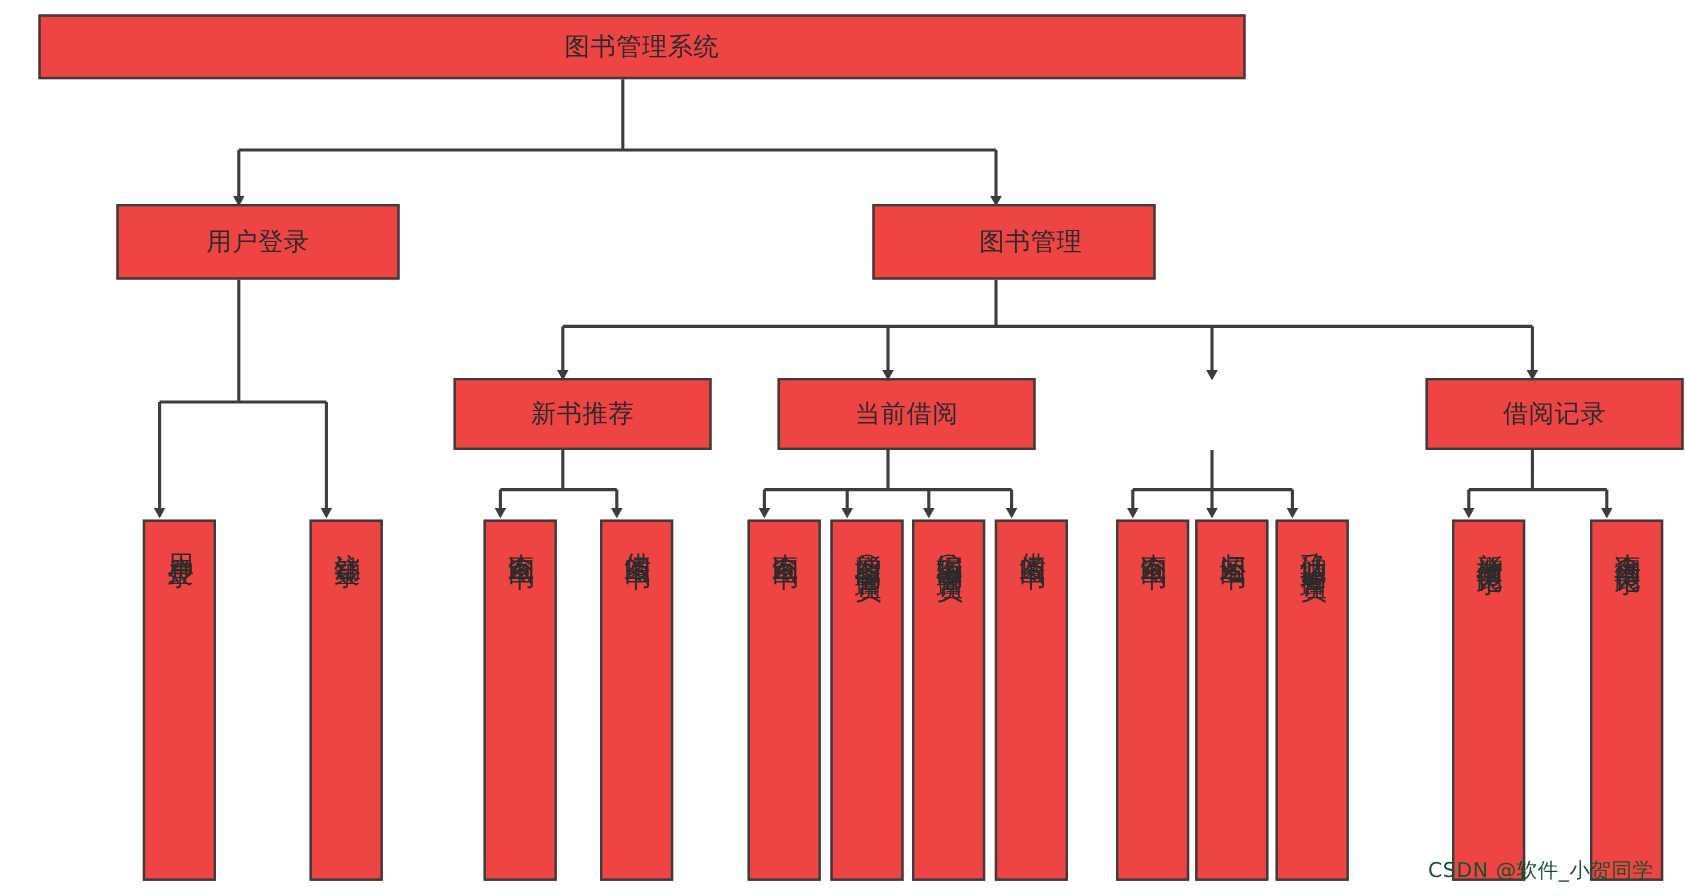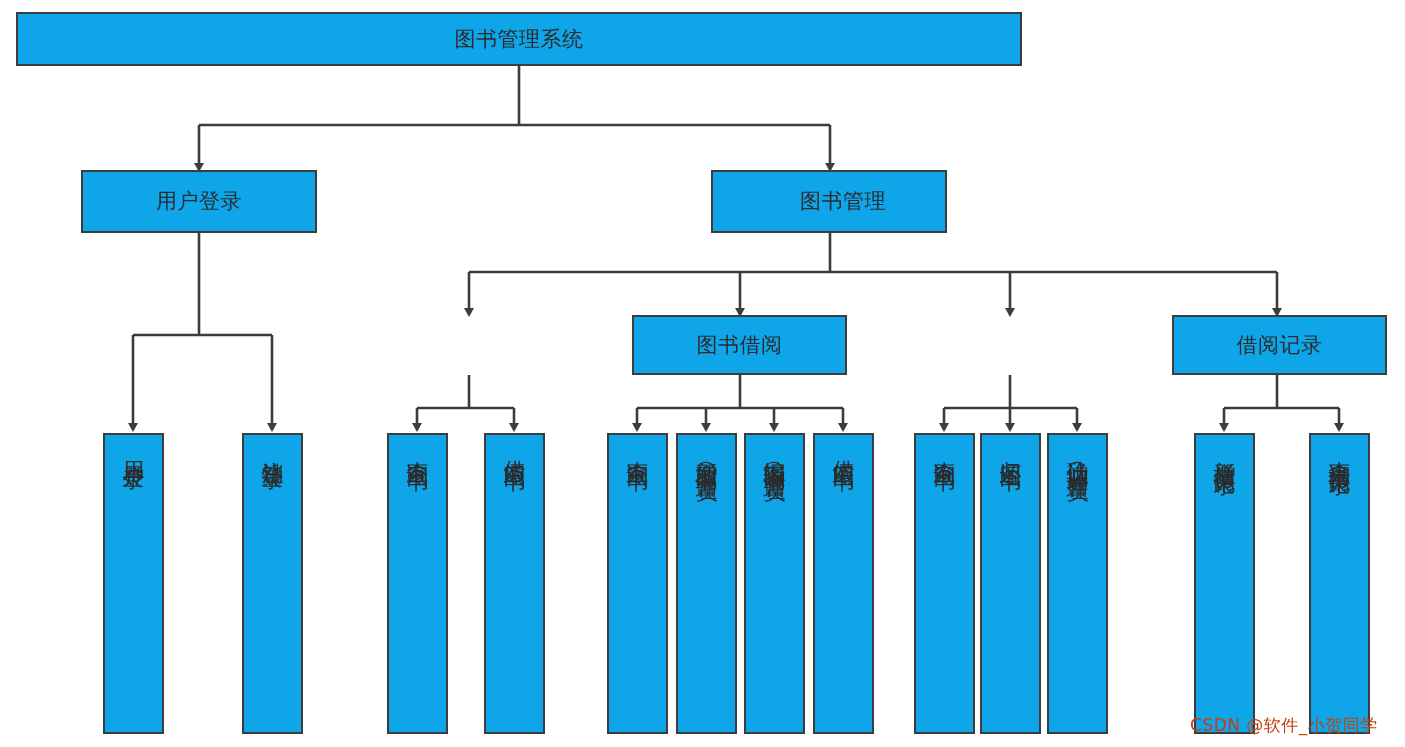--- a/index.html
+++ b/index.html
@@ -22,26 +22,27 @@
     position: absolute;
     left: 0;
     top: 0;
     width: 1405px;
     height: 747px;
     pointer-events: none;
   }
   .node {
     position: absolute;
     box-sizing: border-box;
-    background: #0ea5e9;
+    background: #ef4444;
     border: 2px solid #3c3c3c;
     display: flex;
     align-items: center;
     justify-content: center;
     color: #2b2b2b;
+    margin-left: 16px;
   }
   .node-label {
     display: block;
     text-align: center;
     line-height: 1.18;
     white-space: nowrap;
   }
   
   .node.horiz .node-label {
     font-size: 21px;
@@ -56,21 +57,21 @@
     writing-mode: vertical-rl;
     text-orientation: upright;
     font-size: 22px;
     line-height: 1.0;
     letter-spacing: 3px;
     white-space: nowrap;
   }
   .watermark {
     position: absolute;
     font-size: 17px;
-    color: #c2410c;
+    color: #14532d;
     white-space: nowrap;
     letter-spacing: 0.5px;
     font-family: "DejaVu Sans", "Liberation Sans", sans-serif;
   }
 </style>
 </head>
 <body>
 
 <div id="canvas">
 
@@ -132,23 +133,26 @@
   </div>
 
   <div class="node horiz" style="left:81px; top:170px; width:236px; height:63px;">
     <span class="node-label">用户登录</span>
   </div>
 
   <div class="node horiz" style="left:711px; top:170px; width:236px; height:63px;padding-left:28px;">
     <span class="node-label">图书管理</span>
   </div>
 
+  <div class="node horiz" style="left:362px; top:315px; width:215px; height:60px;">
+    <span class="node-label">新书推荐</span>
+  </div>
 
   <div class="node horiz" style="left:632px; top:315px; width:215px; height:60px;">
-    <span class="node-label">图书借阅</span>
+    <span class="node-label">当前借阅</span>
   </div>
 
 
   <div class="node horiz" style="left:1172px; top:315px; width:215px; height:60px;align-items:center;">
     <span class="node-label">借阅记录</span>
   </div>
 
   <div class="node vert" style="left:103px; top:433px; width:61px; height:301px;">
     <span class="node-label">用户登录</span>
   </div>

